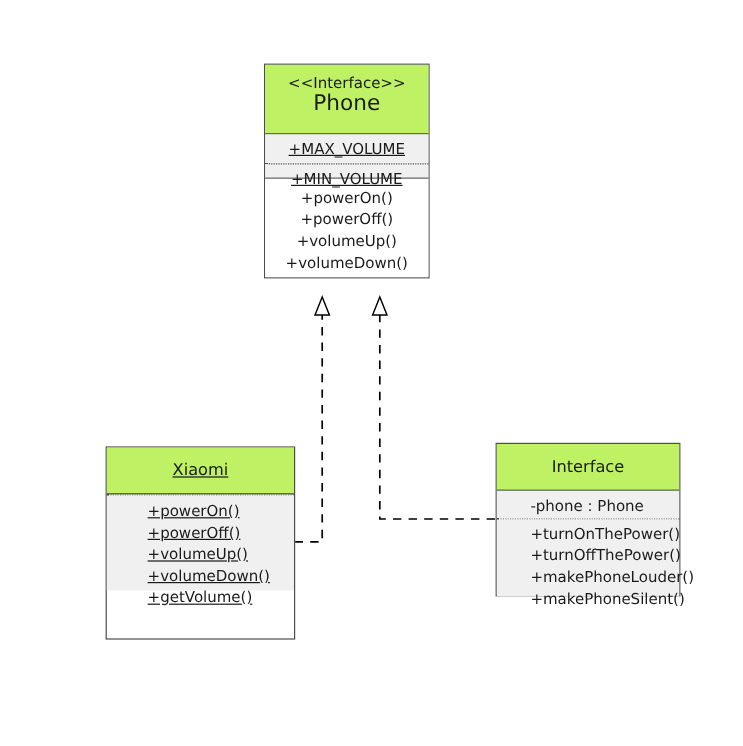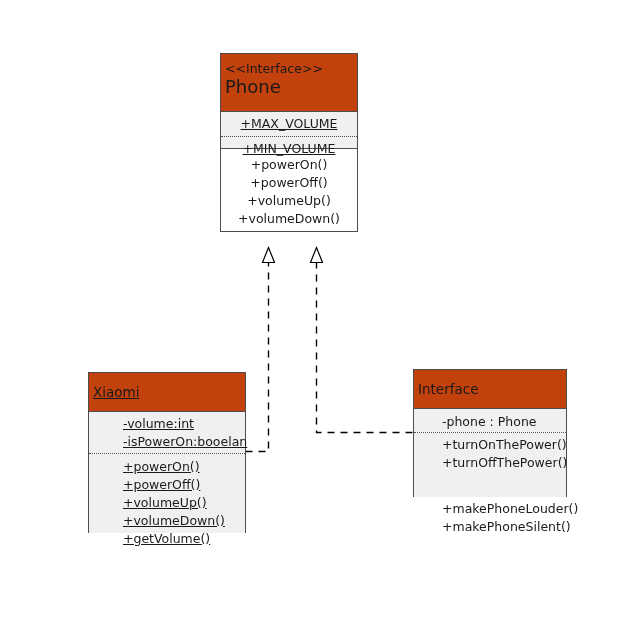--- a/index.html
+++ b/index.html
@@ -24,22 +24,22 @@
     box-sizing: border-box;
     border: 1px solid #4d4d4d;
     background: #ffffff;
     font-size: 12.5px;
     color: #1a1a1a;
   }
   .compartment {
     box-sizing: border-box;
   }
   .name-compartment {
-    background: #c2410c;
-    text-align: left;
+    background: #bef264;
+    text-align: center;
     padding: 6px 4px 6px 4px;
     border-bottom: 1px solid #4d4d4d;
   }
   .name-compartment .stereotype {
     display: block;
     line-height: 17px;
   }
   .name-compartment .classname {
     display: block;
     line-height: 19px;
@@ -127,24 +127,20 @@
       <div class="row center">+volumeDown()</div>
     </div>
   </div>
 
   <div class="uml-box" id="box-xiaomi" style="left:88px; top:372px; width:158px; height:161px;text-decoration:underline;">
 
     <div class="compartment name-compartment" style="height:39px; padding-top:10px;">
       <span class="classname" style="font-size:13.5px;">Xiaomi</span>
     </div>
 
-    <div class="compartment attr-compartment" style="height:41px; padding-top:3px;">
-      <div class="row indent">-volume:int</div>
-      <div class="row indent">-isPowerOn:booelan</div>
-    </div>
 
     <div class="dotted-sep"></div>
 
     <div class="compartment ops-compartment gray" style="height:79px; padding-top:4px;">
       <div class="row indent">+powerOn()</div>
       <div class="row indent">+powerOff()</div>
       <div class="row indent">+volumeUp()</div>
       <div class="row indent">+volumeDown()</div>
       <div class="row indent">+getVolume()</div>
     </div>
@@ -158,18 +154,18 @@
 
     <div class="compartment attr-compartment" style="height:23px; padding-top:4px;">
       <div class="row indent" style="padding-left:28px;">-phone : Phone</div>
     </div>
 
     <div class="dotted-sep"></div>
 
     <div class="compartment ops-compartment gray" style="height:64px; padding-top:3px;">
       <div class="row indent" style="padding-left:28px;">+turnOnThePower()</div>
       <div class="row indent" style="padding-left:28px;">+turnOffThePower()</div>
-      <div class="row indent" style="padding-left:28px;margin-top:28px;">+makePhoneLouder()</div>
+      <div class="row indent" style="padding-left:28px;">+makePhoneLouder()</div>
       <div class="row indent" style="padding-left:28px;">+makePhoneSilent()</div>
     </div>
   </div>
 
 </div>
 
 </body></html>

